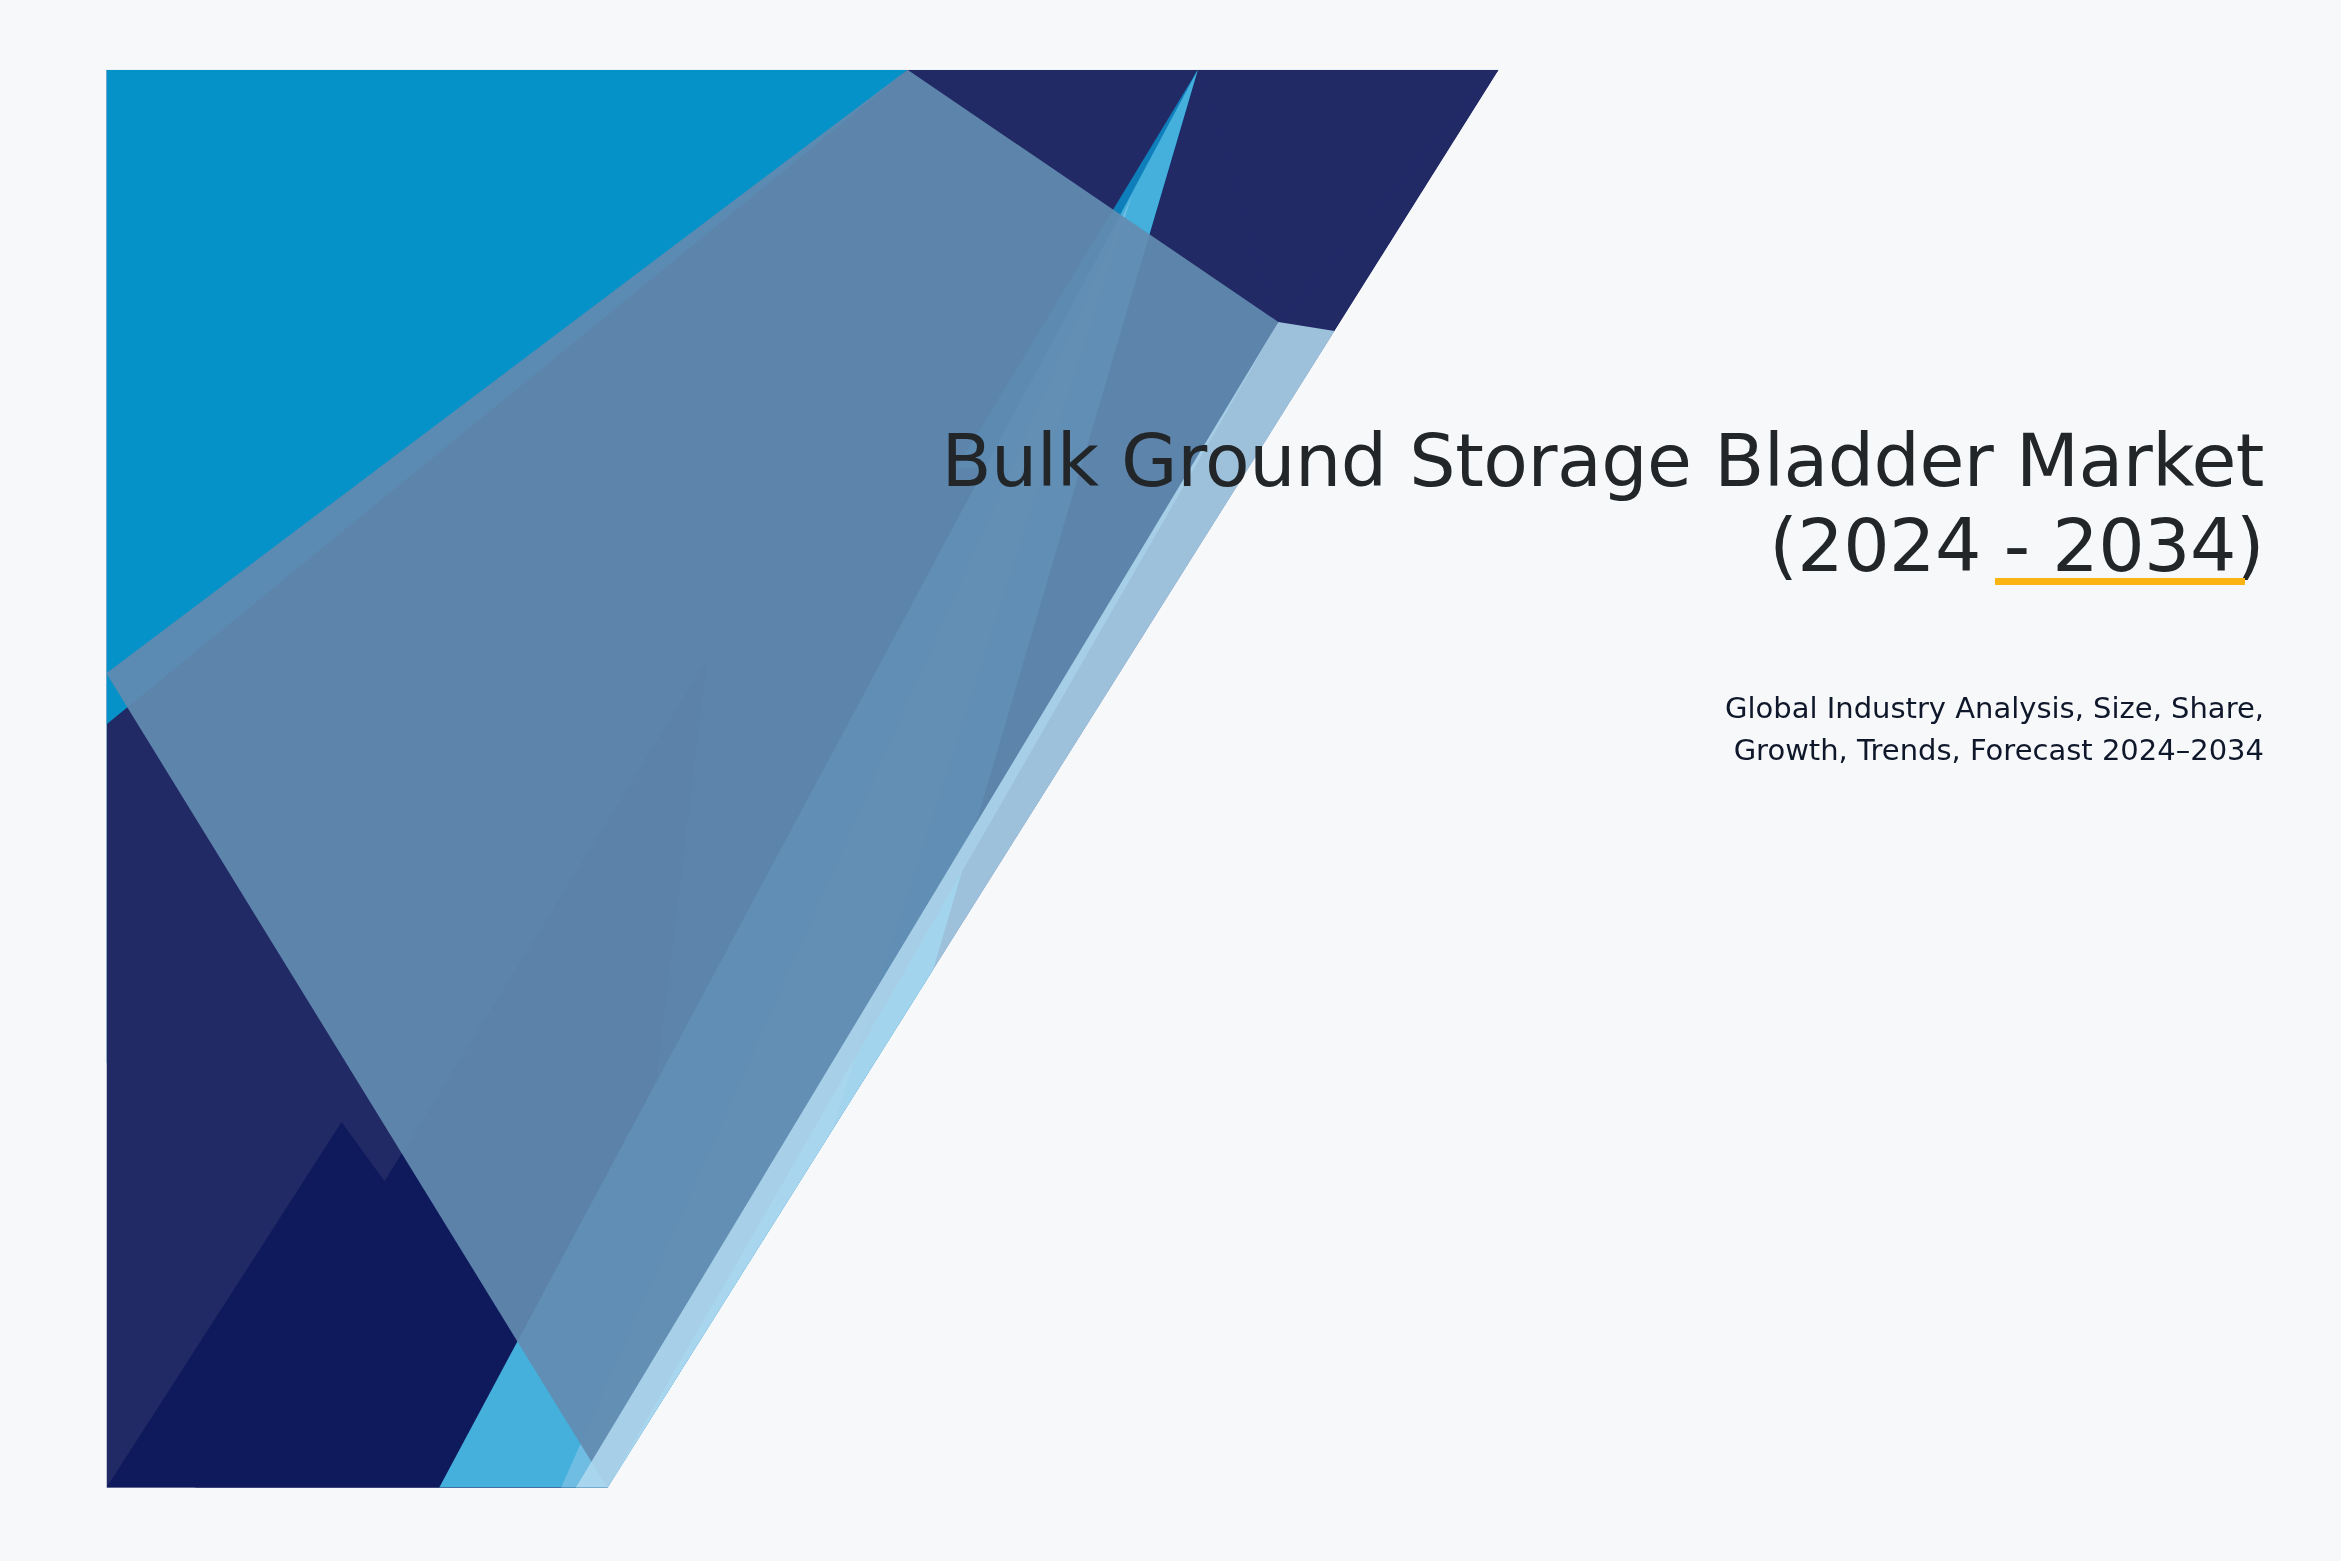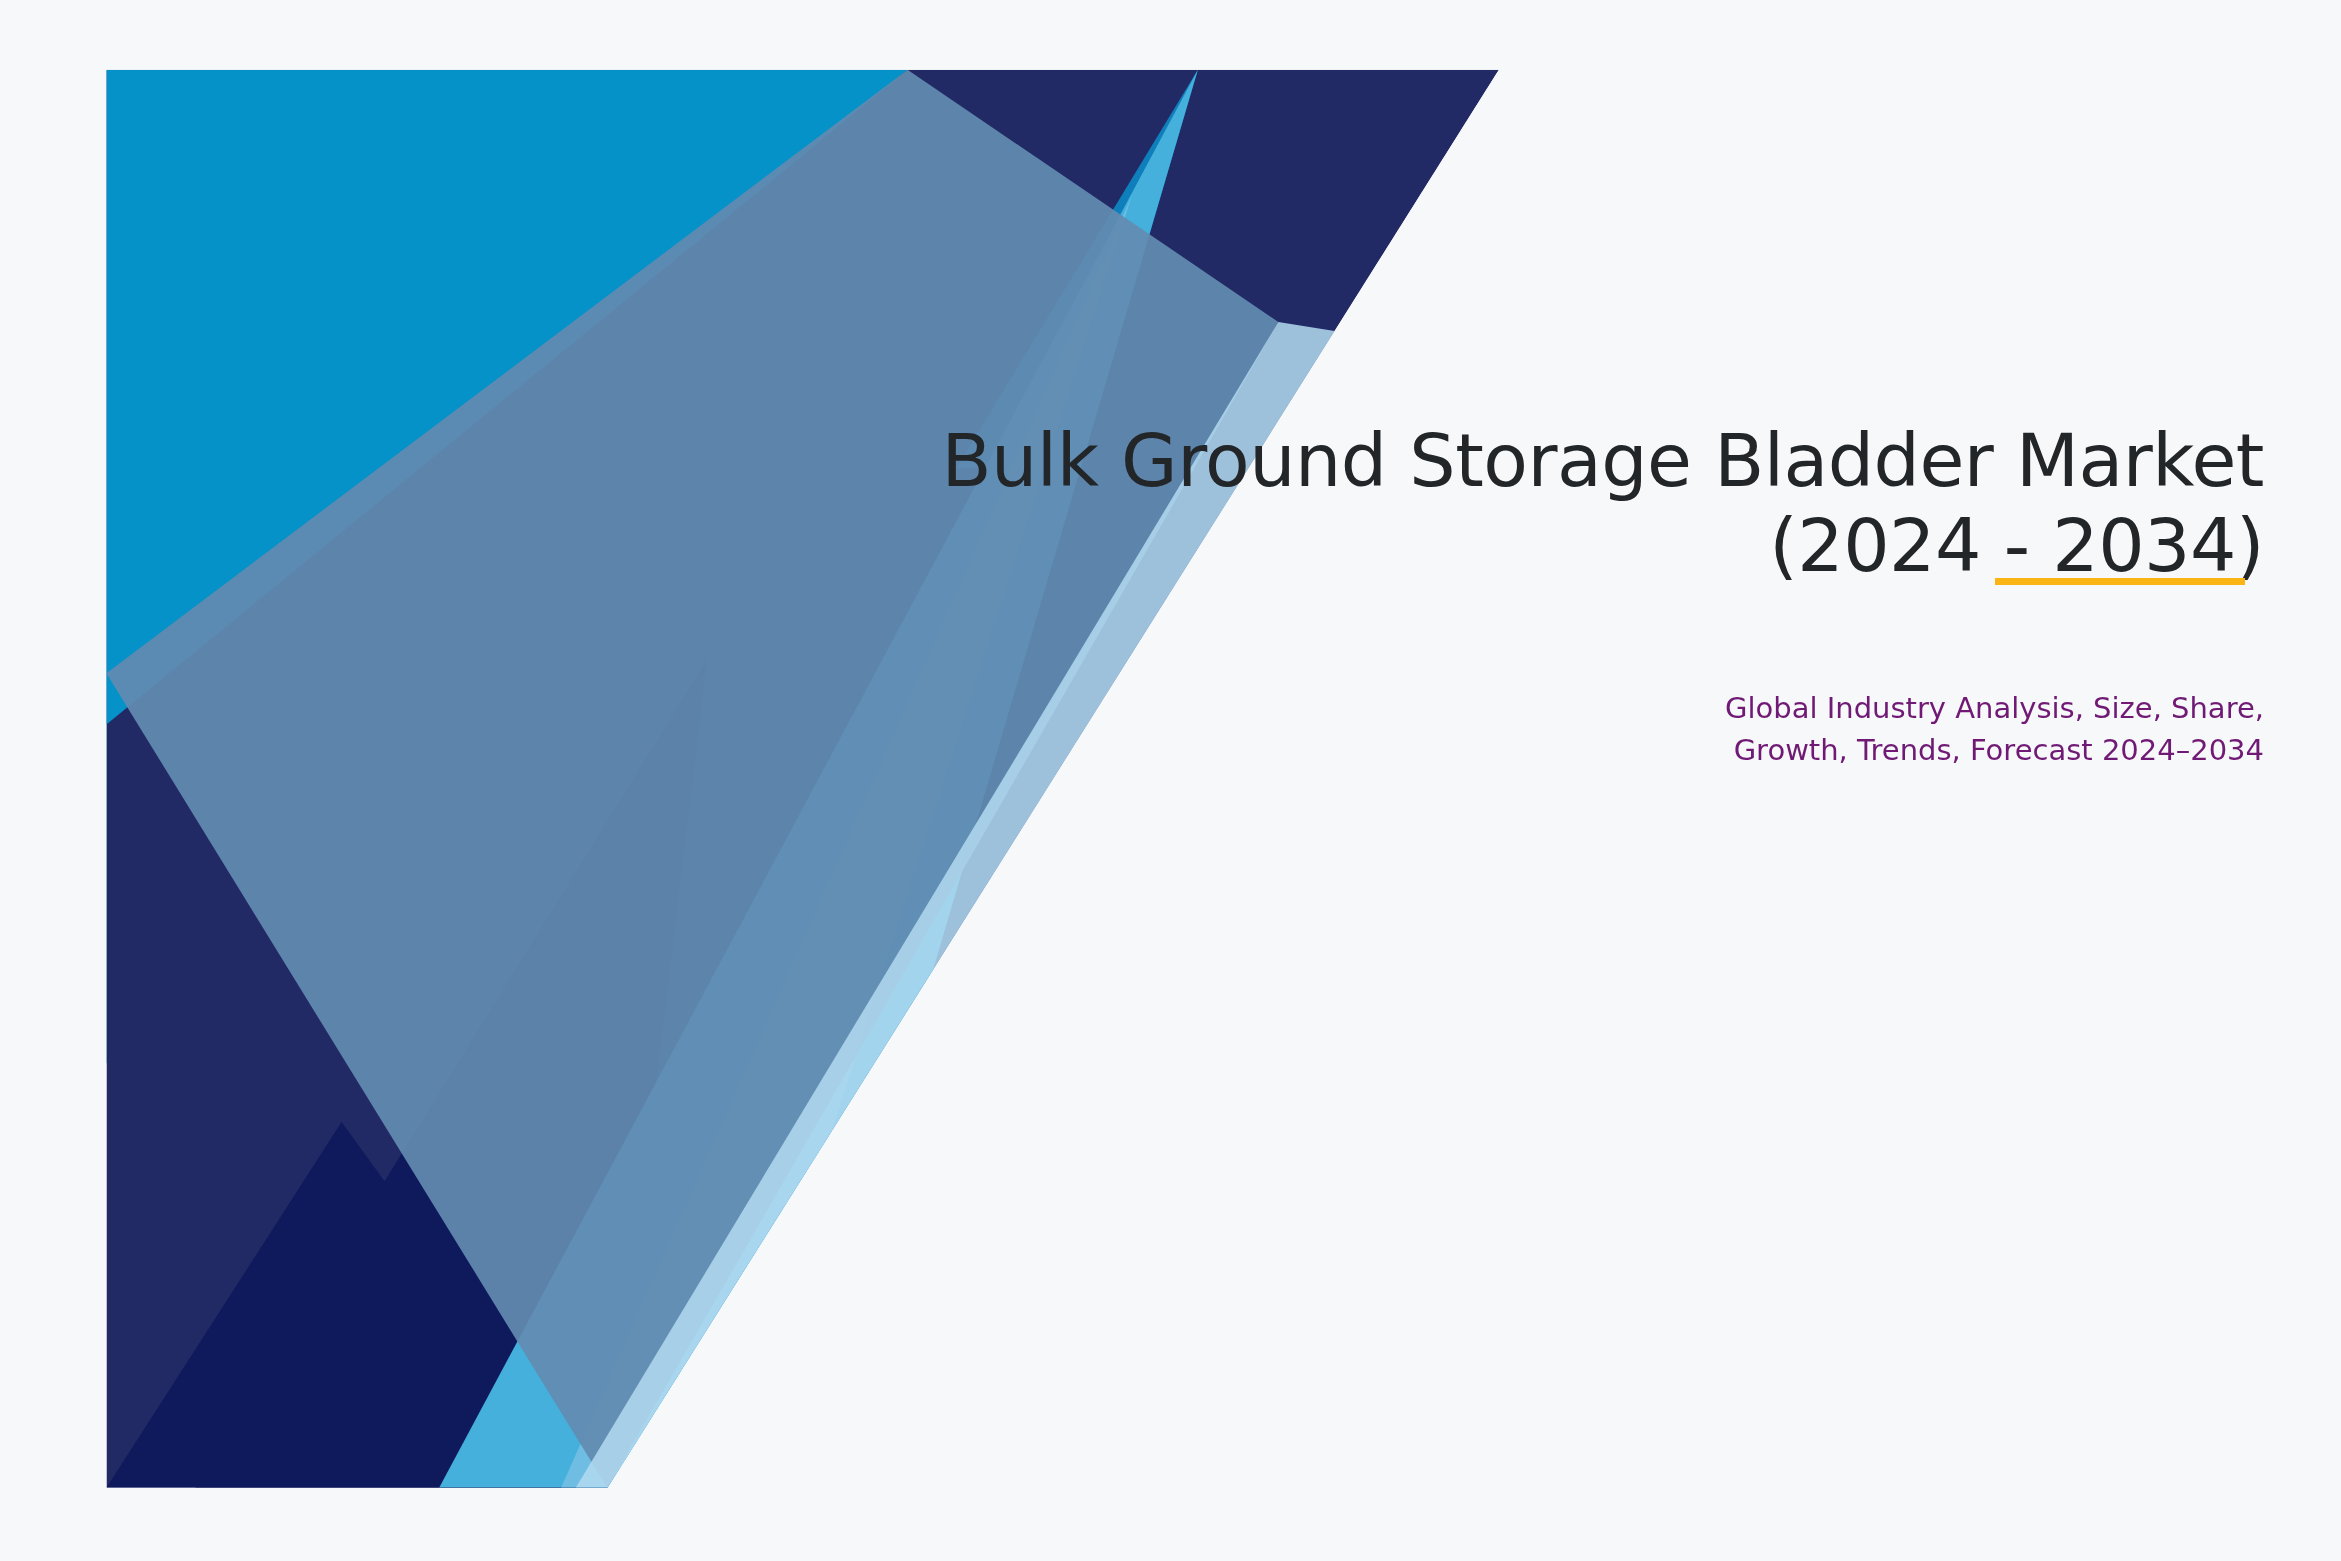--- a/index.html
+++ b/index.html
@@ -66,21 +66,21 @@
     height: 7.3px;
     background: #fab515;
     z-index: 11;
   }
 
   #page-subtitle {
     font-family: "DejaVu Sans", sans-serif;
     font-size: 29px;
     line-height: 1.42;
     font-weight: 400;
-    color: #701a75;
+    color: #0f172a;
     margin: 0;
     padding-top: 100px;
     padding-left: 585px;
     white-space: pre-line;
   }
 </style>
 </head>
 <body>
 
 <div id="cover">

